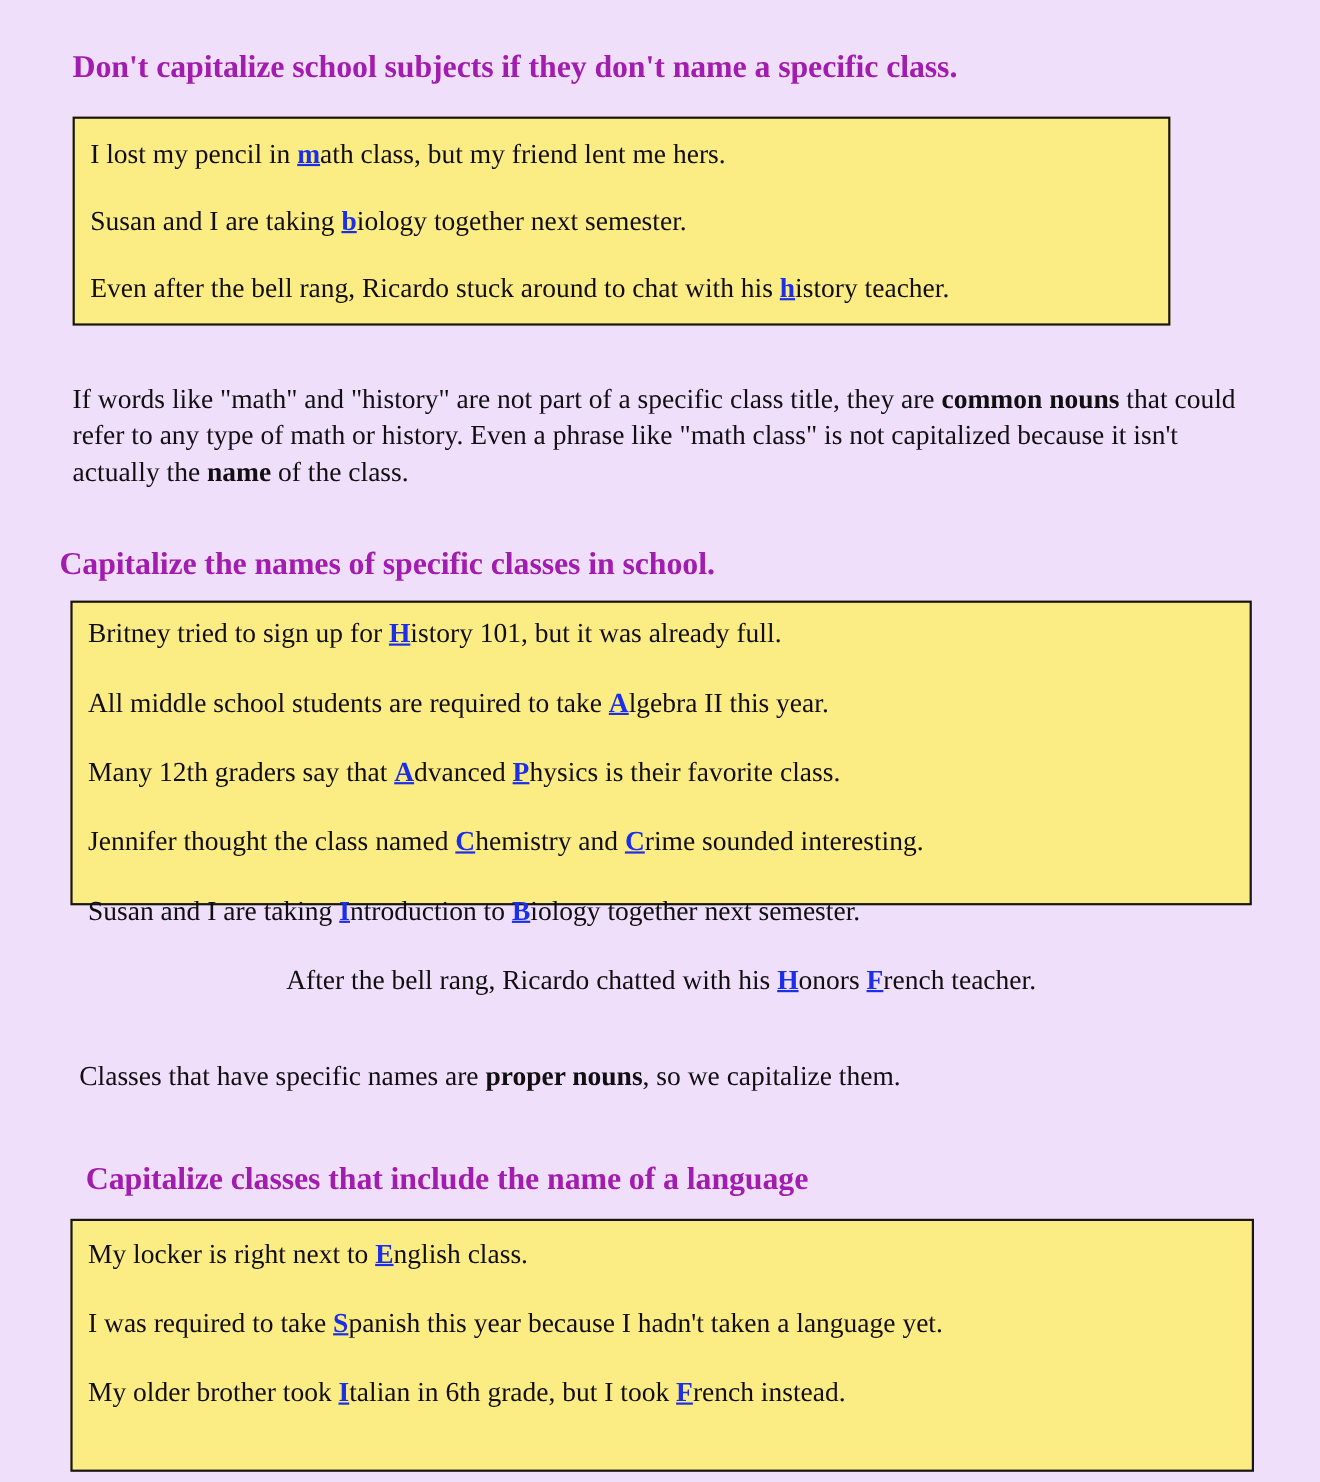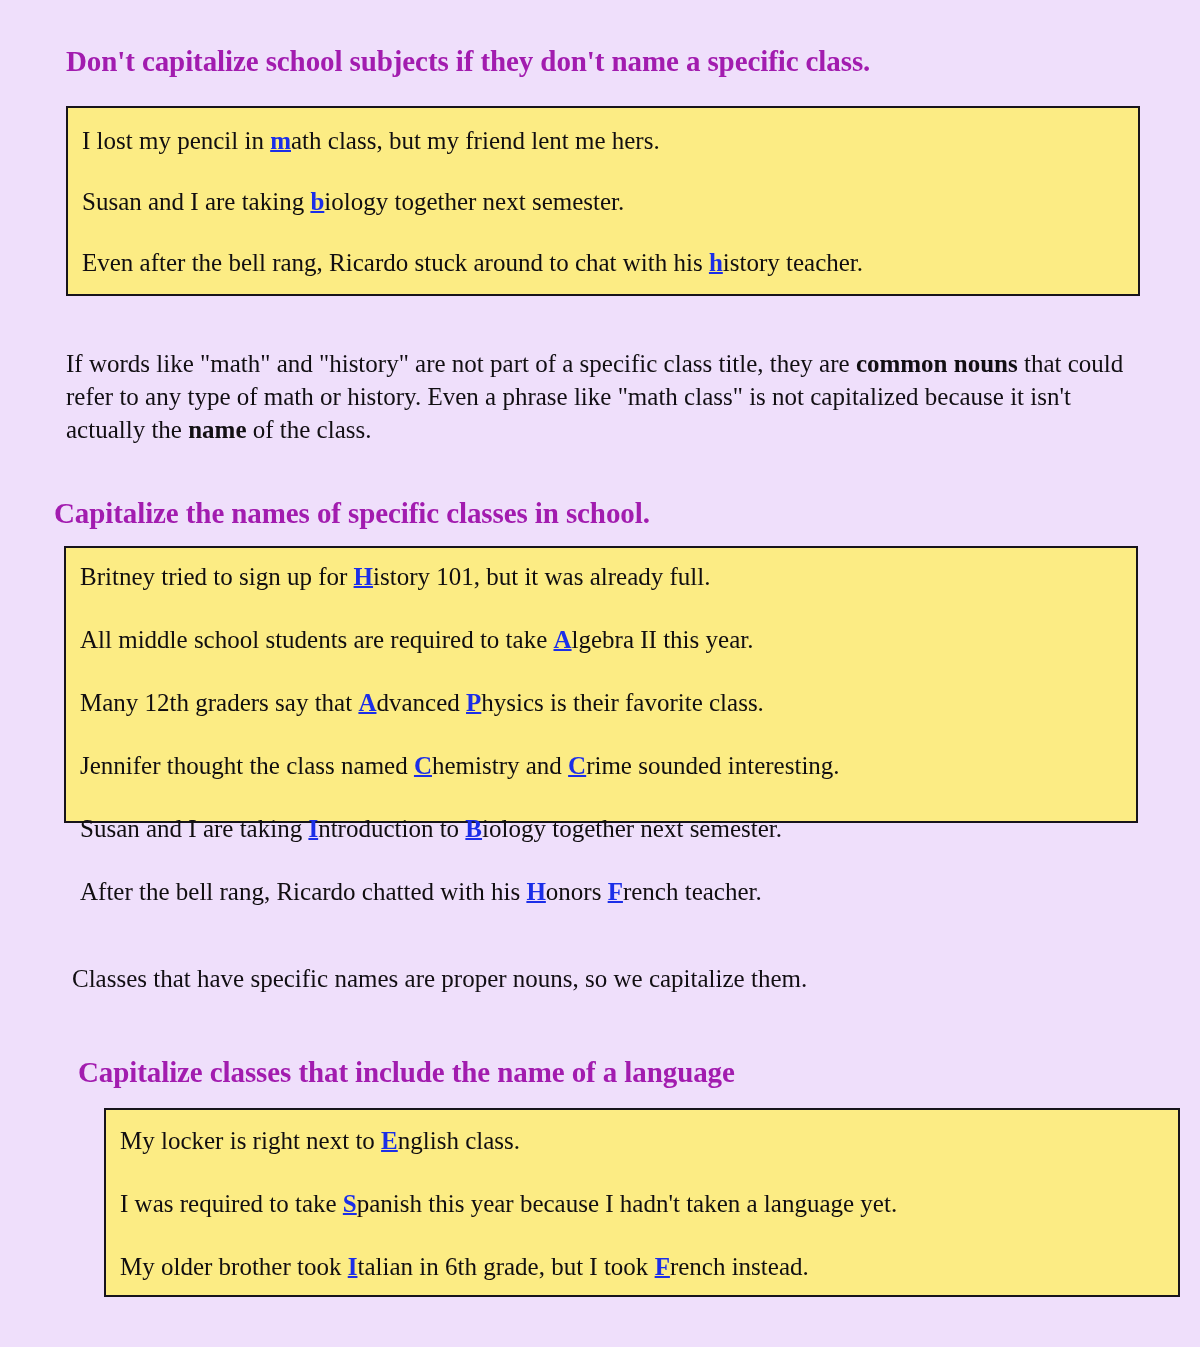--- a/index.html
+++ b/index.html
@@ -53,51 +53,50 @@
   
   .example-box {
     position: absolute;
     background: #fcec84;
     border: 2px solid #17141b;
     box-sizing: border-box;
   }
   #box-1 {
     left: 66px;
     top: 106px;
-    width: 1074px;
+    width: 998px;
     height: 190px;
     padding: 20px 14px 18px 14px;
   }
   #box-2 {
     left: 64px;
     top: 546px;
     width: 1074px;
     height: 277px;
     padding: 16px 14px 16px 14px;
   }
   #box-3 {
     left: 64px;
     top: 1108px;
     width: 1076px;
-    height: 189px;
+    height: 230px;
     padding: 18px 14px 16px 14px;
-    margin-left: 40px;
   }
 
   .example-line {
     font-size: 25px;
     line-height: 1;
     color: #110e10;
     white-space: nowrap;
     margin: 0;
   }
   #box-1 .example-line { margin-bottom: 36px; }
   #box-1 .example-line:last-child { margin-bottom: 0; }
   #box-2 .example-line { margin-bottom: 38px; }
-  #box-2 .example-line:last-child { margin-bottom: 0; }
+  #box-2 .example-line:last-child { margin-bottom: 0; text-align: center; }
   #box-3 .example-line { margin-bottom: 38px; }
   #box-3 .example-line:last-child { margin-bottom: 0; }
 
   
   .cue {
     color: #1b2ee8;
     font-weight: bold;
     text-decoration: underline;
     text-decoration-thickness: 2px;
     text-underline-offset: 1px;
@@ -153,21 +152,21 @@
 
   <div class="example-box" id="box-2">
       <div class="example-line"><span>Britney tried to sign up for </span><span class="cue">H</span><span>istory 101, but it was already full.</span></div>
       <div class="example-line"><span>All middle school students are required to take </span><span class="cue">A</span><span>lgebra II this year.</span></div>
       <div class="example-line"><span>Many 12th graders say that </span><span class="cue">A</span><span>dvanced </span><span class="cue">P</span><span>hysics is their favorite class.</span></div>
       <div class="example-line"><span>Jennifer thought the class named </span><span class="cue">C</span><span>hemistry and </span><span class="cue">C</span><span>rime sounded interesting.</span></div>
       <div class="example-line"><span>Susan and I are taking </span><span class="cue">I</span><span>ntroduction to </span><span class="cue">B</span><span>iology together next semester.</span></div>
       <div class="example-line"><span>After the bell rang, Ricardo chatted with his </span><span class="cue">H</span><span>onors </span><span class="cue">F</span><span>rench teacher.</span></div>
     </div>
 
-  <p class="explanation" id="explanation-2"><span>Classes that have specific names are </span><span style="font-weight: normal;">proper nouns</span><span>, so we capitalize them.</span></p>
+  <p class="explanation" id="explanation-2"><span>Classes that have specific names are </span><span style="font-weight: bold;">proper nouns</span><span>, so we capitalize them.</span></p>
 
   <h2 class="section-heading" id="heading-3">Capitalize classes that include the name of a language</h2>
 
   <div class="example-box" id="box-3">
       <div class="example-line"><span>My locker is right next to </span><span class="cue">E</span><span>nglish class.</span></div>
       <div class="example-line"><span>I was required to take </span><span class="cue">S</span><span>panish this year because I hadn't taken a language yet.</span></div>
       <div class="example-line"><span>My older brother took </span><span class="cue">I</span><span>talian in 6th grade, but I took </span><span class="cue">F</span><span>rench instead.</span></div>
     </div>
 
 

